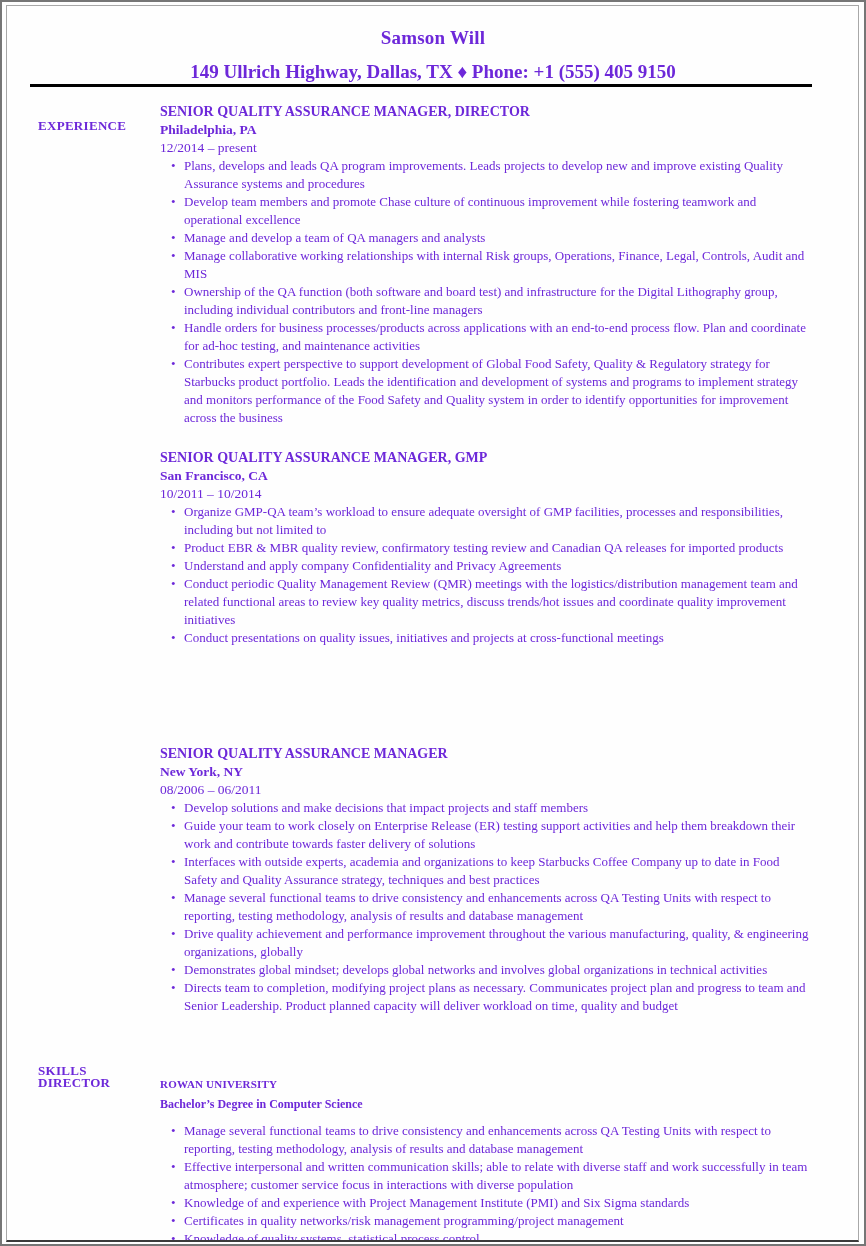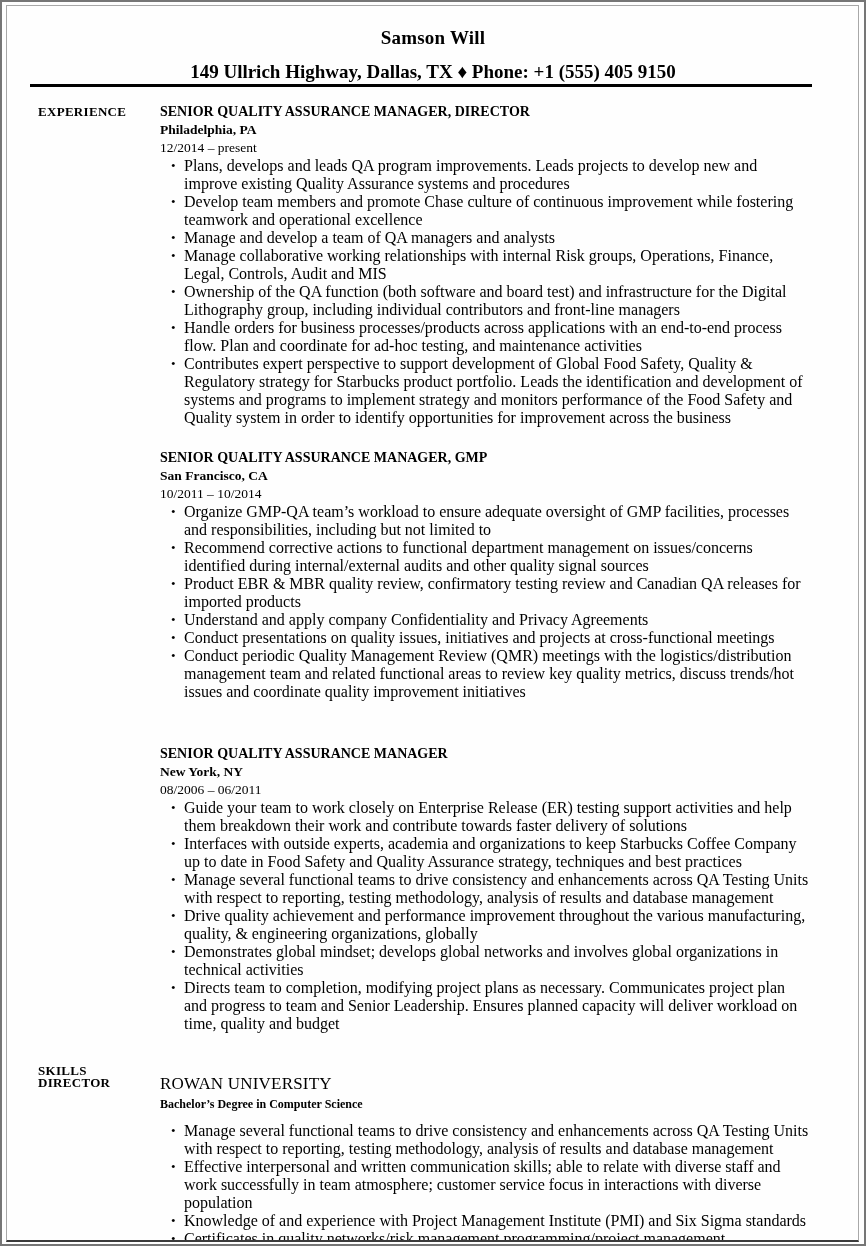--- a/index.html
+++ b/index.html
@@ -1,21 +1,21 @@
 <!DOCTYPE html>
 <html><head>
 <meta charset="utf-8">
 <style>
   html,body { margin:0; padding:0; background:#ffffff; }
   .page {
     position:relative;
     width:866px; height:1246px;
     background:#fefefe;
     font-family:"Liberation Serif", serif;
-    color:#000000;
+    color:#6d28d9;
     overflow:hidden;
   }
   
   .outer-frame {
     position:absolute; inset:0;
     border:2px solid #767676;
     z-index:6; pointer-events:none;
   }
   .inner-frame {
     position:absolute; left:6px; top:5px; right:7px; bottom:4px;
@@ -38,46 +38,46 @@
   }
   .header-rule {
     position:absolute; top:84px; left:30px; width:782px; height:3px;
     background:#000;
   }
   .col-label {
     position:absolute; left:38px;
     font-size:13px; font-weight:bold; letter-spacing:0.3px;
     line-height:18px; white-space:nowrap;
   }
-  .label-experience { top:103px; }
+  .label-experience { top:117px; }
   .label-education  { top:1074px; }
   .label-skills     { top:1062px; }
 
   .section-block { position:absolute; left:160px; width:652px; }
   .job-1 { top:103px; }
   .job-2 { top:449px; }
   .job-3 { top:745px; }
   .edu-block { top:1074px; }
   .skills-block { top:1122px; }
 
   .job-title    { font-size:14px;   font-weight:bold; line-height:18px; white-space:nowrap; }
   .job-location { font-size:13.5px; font-weight:bold; line-height:18px; }
   .job-dates    { font-size:13.5px; line-height:18px; }
 
   ul.bullets { list-style:none; margin:0; padding:0 0 0 24px; }
   ul.bullets li {
     position:relative;
-    font-size:16px; line-height:18px;
+    font-size:13px; line-height:18px;
   }
   ul.bullets li::before {
     content:"\2022";
     position:absolute; left:-13px; top:0;
     font-size:13px;
   }
-  .edu-school { font-size:17px; font-weight:normal; line-height:20px; letter-spacing:0.2px; }
+  .edu-school { font-size:11px; font-weight:bold; line-height:20px; letter-spacing:0.2px; }
   .edu-degree { font-size:12px; font-weight:bold; line-height:20px; }
 </style>
 </head>
 <body>
 
 <div class="page">
   <div class="content">
 
     <div class="name">Samson Will</div>
     <div class="contact">149 Ullrich Highway, Dallas, TX ♦ Phone: +1 (555) 405 9150</div>
@@ -101,39 +101,39 @@
           <li>Contributes expert perspective to support development of Global Food Safety, Quality &amp; Regulatory strategy for Starbucks product portfolio. Leads the identification and development of systems and programs to implement strategy and monitors performance of the Food Safety and Quality system in order to identify opportunities for improvement across the business</li>
         </ul>
     </div>
 
     <div class="section-block job-2">
       <div class="job-title">SENIOR QUALITY ASSURANCE MANAGER, GMP</div>
       <div class="job-location">San Francisco, CA</div>
       <div class="job-dates">10/2011 – 10/2014</div>
       <ul class="bullets">
           <li>Organize GMP-QA team’s workload to ensure adequate oversight of GMP facilities, processes and responsibilities, including but not limited to</li>
-          <li>Recommend corrective actions to functional department management on issues/concerns identified during internal/external audits and other quality signal sources</li>
           <li>Product EBR &amp; MBR quality review, confirmatory testing review and Canadian QA releases for imported products</li>
           <li>Understand and apply company Confidentiality and Privacy Agreements</li>
+          <li>Conduct periodic Quality Management Review (QMR) meetings with the logistics/distribution management team and related functional areas to review key quality metrics, discuss trends/hot issues and coordinate quality improvement initiatives</li>
           <li>Conduct presentations on quality issues, initiatives and projects at cross-functional meetings</li>
-          <li>Conduct periodic Quality Management Review (QMR) meetings with the logistics/distribution management team and related functional areas to review key quality metrics, discuss trends/hot issues and coordinate quality improvement initiatives</li>
         </ul>
     </div>
 
     <div class="section-block job-3">
       <div class="job-title">SENIOR QUALITY ASSURANCE MANAGER</div>
       <div class="job-location">New York, NY</div>
       <div class="job-dates">08/2006 – 06/2011</div>
       <ul class="bullets">
+          <li>Develop solutions and make decisions that impact projects and staff members</li>
           <li>Guide your team to work closely on Enterprise Release (ER) testing support activities and help them breakdown their work and contribute towards faster delivery of solutions</li>
           <li>Interfaces with outside experts, academia and organizations to keep Starbucks Coffee Company up to date in Food Safety and Quality Assurance strategy, techniques and best practices</li>
           <li>Manage several functional teams to drive consistency and enhancements across QA Testing Units with respect to reporting, testing methodology, analysis of results and database management</li>
           <li>Drive quality achievement and performance improvement throughout the various manufacturing, quality, &amp; engineering organizations, globally</li>
           <li>Demonstrates global mindset; develops global networks and involves global organizations in technical activities</li>
-          <li>Directs team to completion, modifying project plans as necessary. Communicates project plan and progress to team and Senior Leadership. Ensures planned capacity will deliver workload on time, quality and budget</li>
+          <li>Directs team to completion, modifying project plans as necessary. Communicates project plan and progress to team and Senior Leadership. Product planned capacity will deliver workload on time, quality and budget</li>
         </ul>
     </div>
 
     <div class="section-block edu-block">
       <div class="edu-school">ROWAN UNIVERSITY</div>
       <div class="edu-degree">Bachelor’s Degree in Computer Science</div>
     </div>
 
     <div class="section-block skills-block">
       <ul class="bullets">

